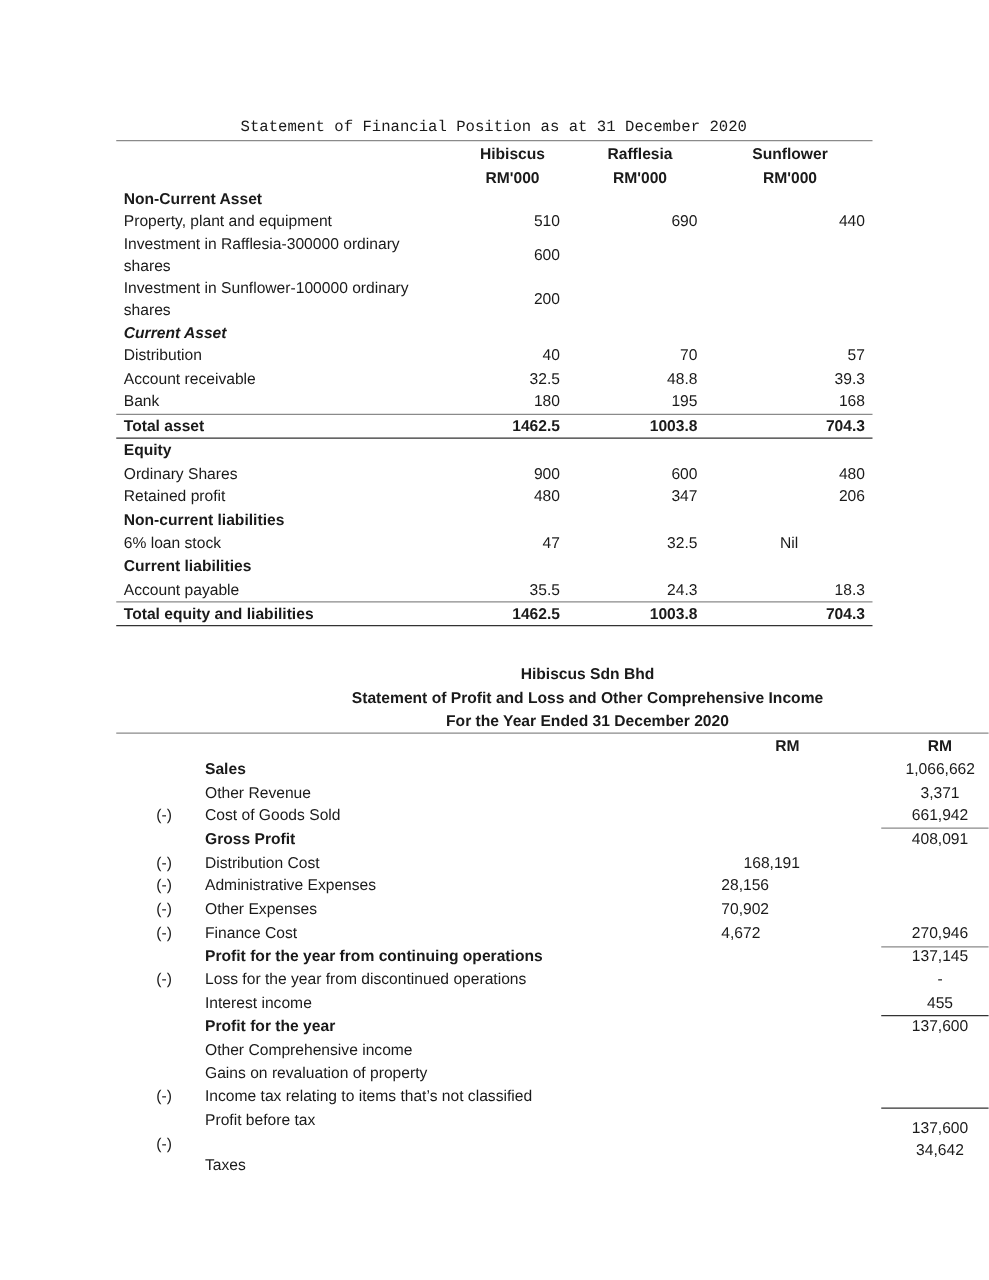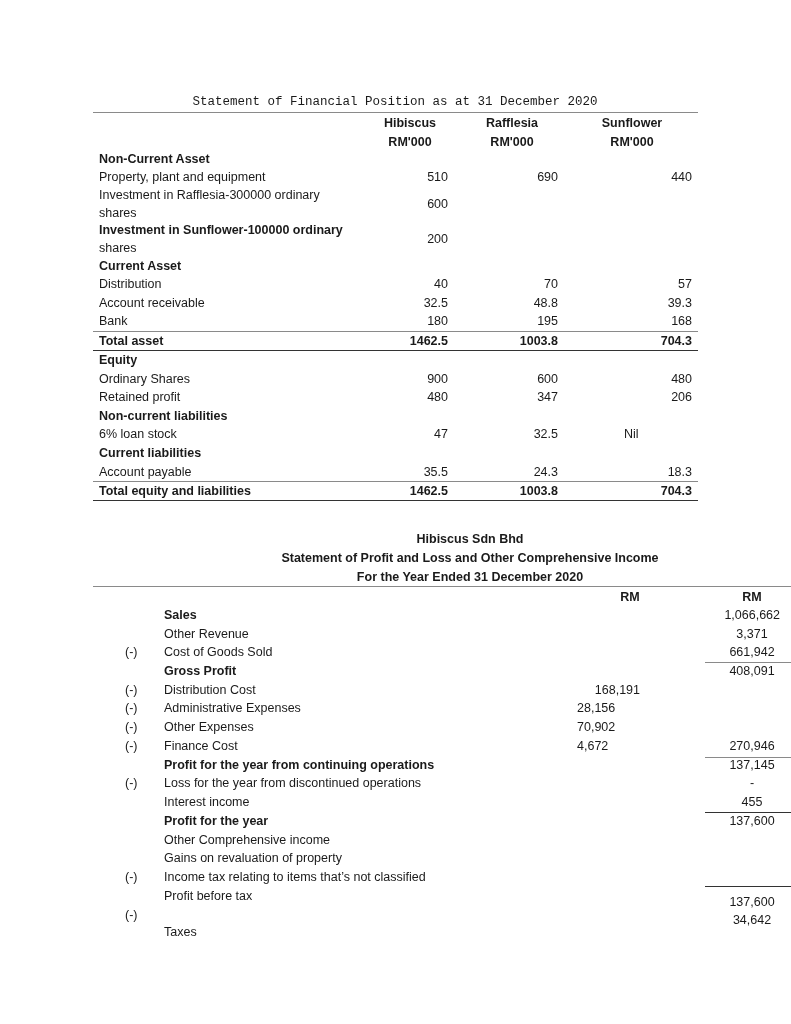--- a/index.html
+++ b/index.html
@@ -30,25 +30,25 @@
 
   <div class="abs" style="left:99px;top:170px;">Property, plant and equipment</div>
   <div class="abs r" style="left:380px;width:68px;top:170px;">510</div>
   <div class="abs r" style="left:490px;width:68px;top:170px;">690</div>
   <div class="abs r" style="left:624px;width:68px;top:170px;">440</div>
 
   <div class="abs" style="left:99px;top:188px;">Investment in Rafflesia-300000 ordinary</div>
   <div class="abs" style="left:99px;top:206px;">shares</div>
   <div class="abs r" style="left:380px;width:68px;top:197px;">600</div>
 
-  <div class="abs" style="left:99px;top:223px;font-weight:bold;">Investment in Sunflower-100000 ordinary</div>
+  <div class="abs" style="left:99px;top:223px;">Investment in Sunflower-100000 ordinary</div>
   <div class="abs" style="left:99px;top:241px;">shares</div>
   <div class="abs r" style="left:380px;width:68px;top:232px;">200</div>
 
-  <div class="abs b" style="left:99px;top:259px;">Current Asset</div>
+  <div class="abs b" style="left:99px;top:259px;font-style:italic;">Current Asset</div>
 
   <div class="abs" style="left:99px;top:277px;">Distribution</div>
   <div class="abs r" style="left:380px;width:68px;top:277px;">40</div>
   <div class="abs r" style="left:490px;width:68px;top:277px;">70</div>
   <div class="abs r" style="left:624px;width:68px;top:277px;">57</div>
 
   <div class="abs" style="left:99px;top:296px;">Account receivable</div>
   <div class="abs r" style="left:380px;width:68px;top:296px;">32.5</div>
   <div class="abs r" style="left:490px;width:68px;top:296px;">48.8</div>
   <div class="abs r" style="left:624px;width:68px;top:296px;">39.3</div>

